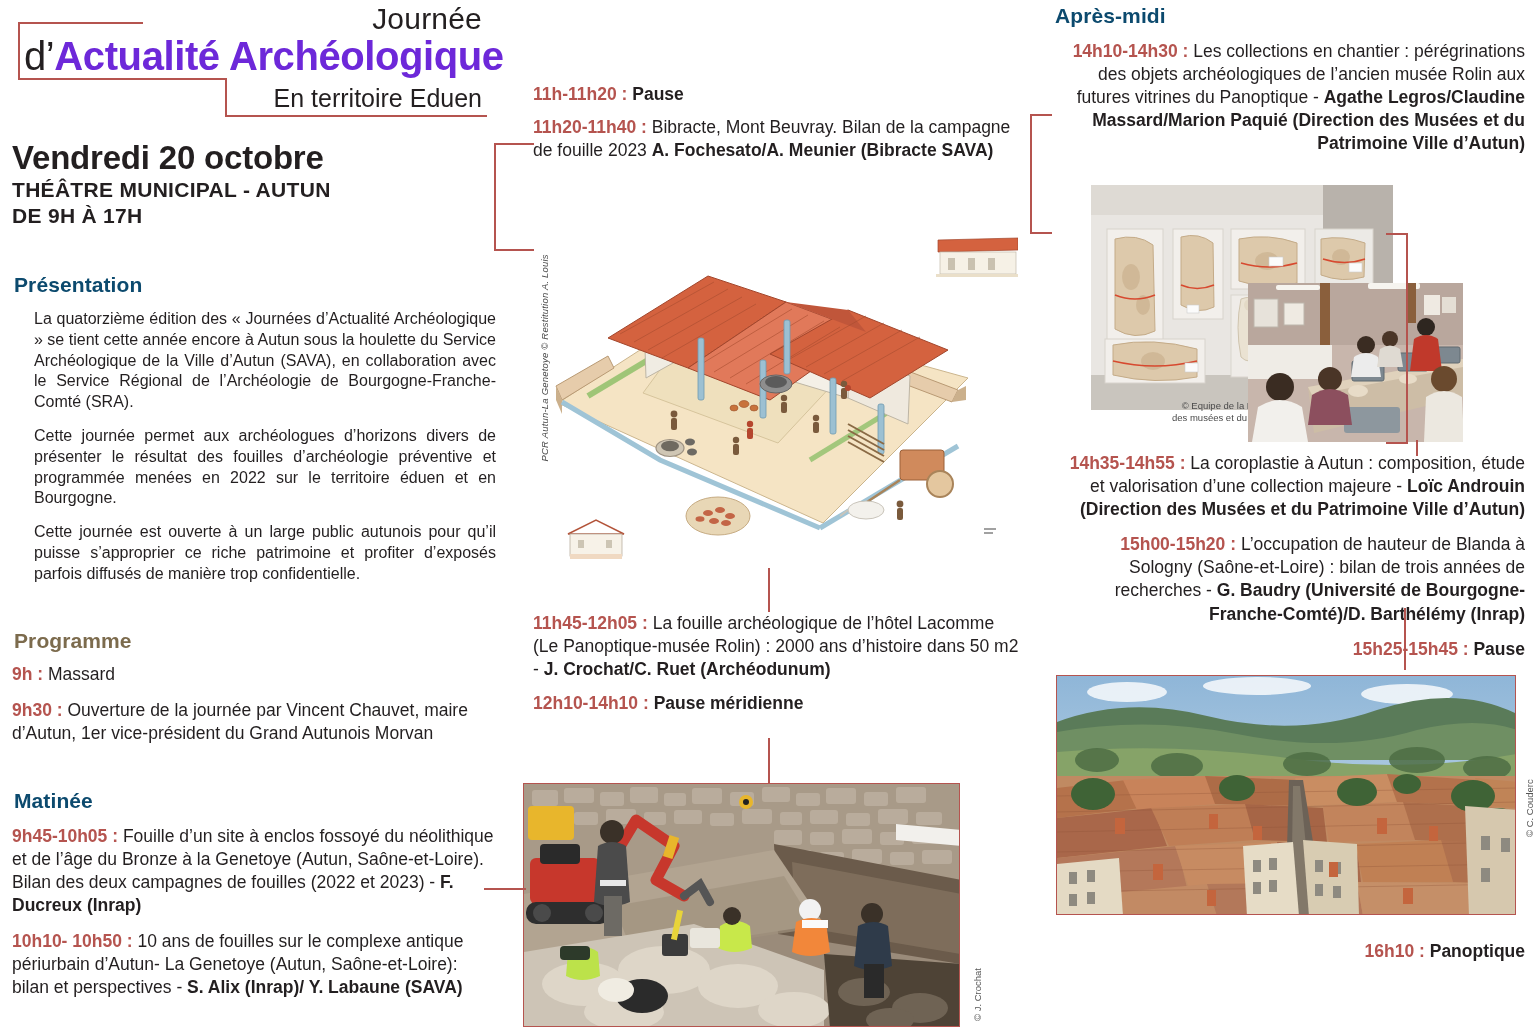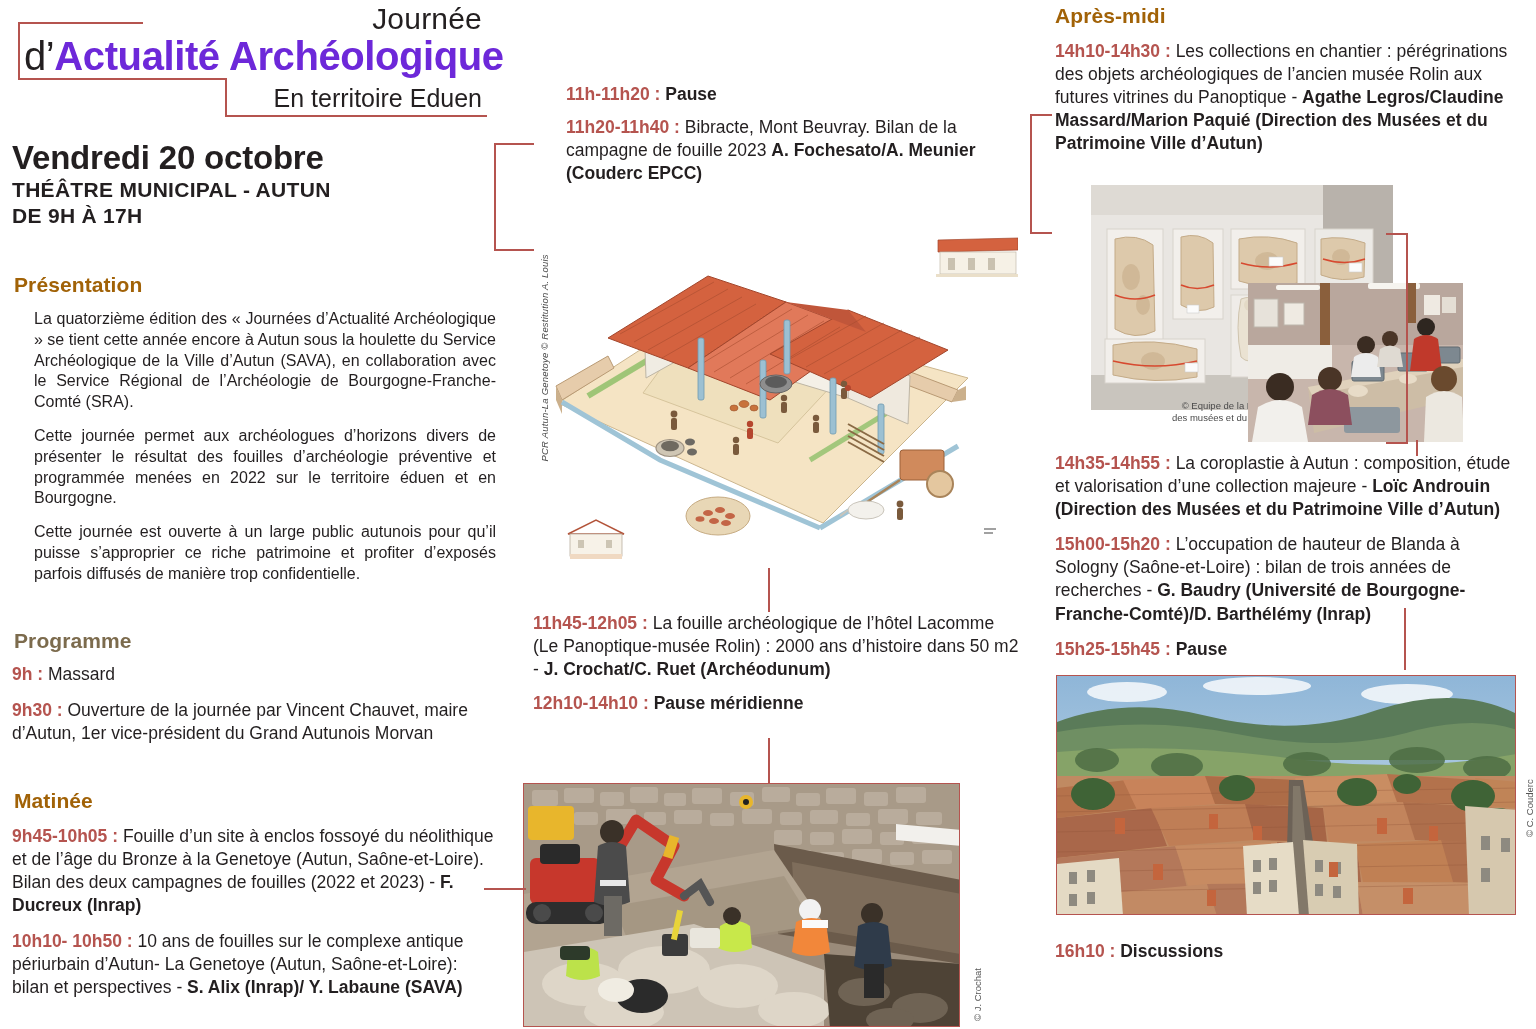--- a/index.html
+++ b/index.html
@@ -8,21 +8,21 @@
     background:#ffffff;
     font-family:"Liberation Sans","DejaVu Sans",sans-serif;
     color:#231f20;
     overflow:hidden;
     position:relative;
   }
   .page{position:absolute;inset:0;padding-left:8px;}
 
   
   .sec-head{font-weight:bold;font-size:21px;letter-spacing:.1px;}
-  .sec-head.red{color:#a16207;}
+  .sec-head.red{color:#0c4a6e;}
   .sec-head.brown{color:#7c6b4d;}
   .time{color:#b5544f;font-weight:bold;}
   .bold{font-weight:bold;color:#231f20;}
 
   
   .col-left{position:absolute;left:10px;top:0;width:486px;}
 
   .logo{position:relative;height:122px;margin-bottom:18px;}
   .logo .l-line1{
     position:absolute;right:14px;top:2px;font-size:30px;color:#231f20;
@@ -52,21 +52,21 @@
   .para:last-child{margin-bottom:0;}
   h3.head-pres{margin:28px 0 12px 2px;}
   h3.head-prog{margin:25px 0 10px 2px;}
   h3.head-mat{margin:24px 0 12px 2px;}
   h3{font-size:21px;font-weight:bold;}
   .item{font-size:17.5px;line-height:1.32;margin:0 0 13px 0;}
 
   
   .col-mid{position:absolute;left:533px;top:0;width:490px;}
   .mid-top{position:absolute;left:0;top:83px;width:480px;}
-  .mid-top .item{margin-bottom:10px;margin-left:33px;}
+  .mid-top .item{margin-bottom:10px;}
   .mid-bottom{position:absolute;left:0;top:612px;width:490px;}
   .mid-bottom .item{margin-bottom:11px;}
 
   
   .illus{
     position:absolute;left:530px;top:228px;width:480px;height:340px;
   }
   .illus .credit{
     position:absolute;left:-96px;top:118px;width:220px;
     transform:rotate(-90deg);
@@ -80,21 +80,21 @@
     position:absolute;left:523px;top:783px;width:437px;height:244px;
     border:1.6px solid #b5544f;box-sizing:border-box;overflow:hidden;
   }
   .cred-v{
     position:absolute;font-size:9.5px;color:#555;white-space:nowrap;
     transform:rotate(-90deg);transform-origin:left top;
   }
 
   
   .col-right{position:absolute;left:1055px;top:0;width:470px;}
-  .col-right .item{margin-bottom:12px;}
+  .col-right .item{margin-bottom:12px;text-align:right;}
   .r-top{position:absolute;left:0;top:4px;width:470px;}
   .r-mid{position:absolute;left:0;top:452px;width:470px;}
   .r-bot{position:absolute;left:0;top:940px;width:470px;}
 
   .photo-vitrine{position:absolute;left:1091px;top:185px;width:302px;height:225px;overflow:hidden;}
   .vit-cap{
     position:absolute;left:1138px;top:400px;width:190px;
     font-size:9.5px;line-height:1.25;color:#4a4a4a;text-align:center;
   }
   .photo-atelier{position:absolute;left:1248px;top:283px;width:215px;height:159px;overflow:hidden;border:0;}
@@ -161,21 +161,21 @@
       </p>
     </div>
   </div>
 
   <div class="col-mid">
     <div class="mid-top">
       <p class="item">
         <span class="time">11h-11h20</span><span class="time"> : </span><span class="bold">Pause</span>
       </p>
       <p class="item">
-        <span class="time">11h20-11h40</span><span class="time"> : </span><span>Bibracte, Mont Beuvray. Bilan de la campagne de fouille 2023 </span><span class="bold">A. Fochesato/A. Meunier (Couderc EPCC)</span>
+        <span class="time">11h20-11h40</span><span class="time"> : </span><span>Bibracte, Mont Beuvray. Bilan de la campagne de fouille 2023 </span><span class="bold">A. Fochesato/A. Meunier (Bibracte SAVA)</span>
       </p>
     </div>
 
     <div class="mid-bottom">
       <p class="item">
         <span class="time">11h45-12h05</span><span class="time"> : </span><span>La fouille archéologique de l’hôtel Lacomme (Le Panoptique-musée Rolin) : 2000 ans d’histoire dans 50 m2 - </span><span class="bold">J. Crochat/C. Ruet (Archéodunum)</span>
       </p>
       <p class="item">
         <span class="time">12h10-14h10</span><span class="time"> : </span><span class="bold">Pause méridienne</span>
       </p>
@@ -471,21 +471,21 @@
       <p class="item">
         <span class="time">15h00-15h20</span><span class="time"> : </span><span>L’occupation de hauteur de Blanda à Sologny (Saône-et-Loire) : bilan de trois années de recherches - </span><span class="bold">G. Baudry (Université de Bourgogne-Franche-Comté)/D. Barthélémy (Inrap)</span>
       </p>
       <p class="item">
         <span class="time">15h25-15h45</span><span class="time"> : </span><span class="bold">Pause</span>
       </p>
     </div>
 
     <div class="r-bot">
       <p class="item">
-        <span class="time">16h10</span><span class="time"> : </span><span class="bold">Discussions</span>
+        <span class="time">16h10</span><span class="time"> : </span><span class="bold">Panoptique</span>
       </p>
     </div>
   </div>
 
   <div class="ln lnv" style="left:1030px;top:114px;height:120px;"></div>
   <div class="ln lnh" style="left:1030px;top:114px;width:22px;"></div>
   <div class="ln lnh" style="left:1030px;top:232px;width:22px;"></div>
 
   <div class="photo-vitrine">
     <svg width="302" height="225" viewBox="0 0 302 225" preserveAspectRatio="none">

